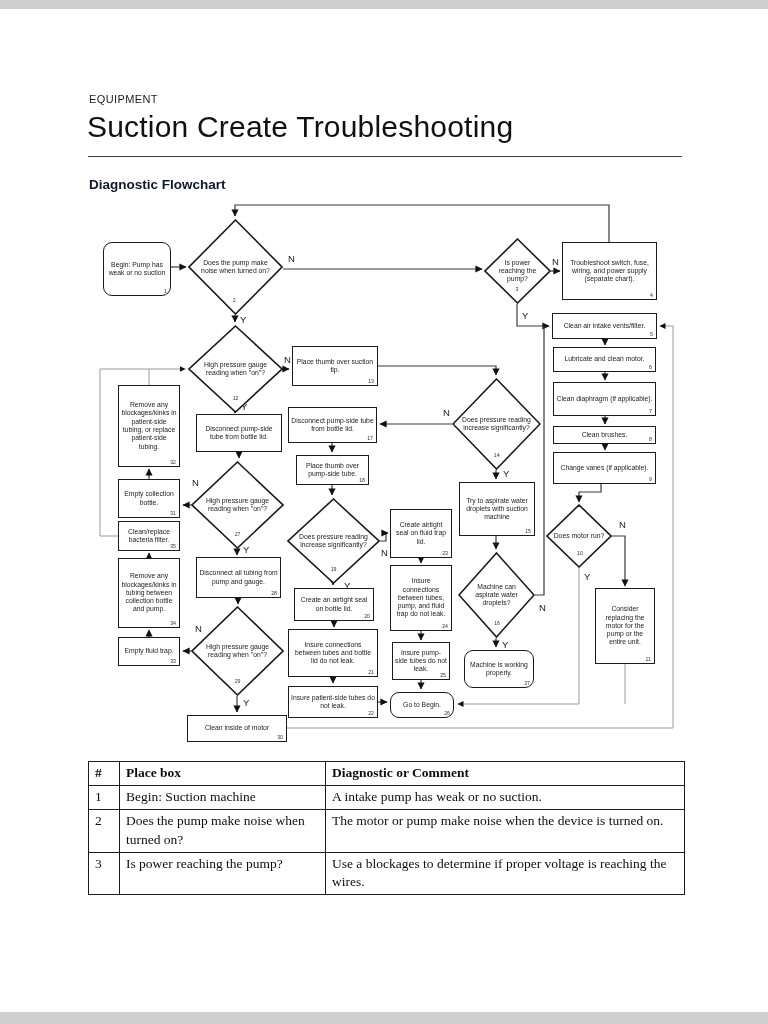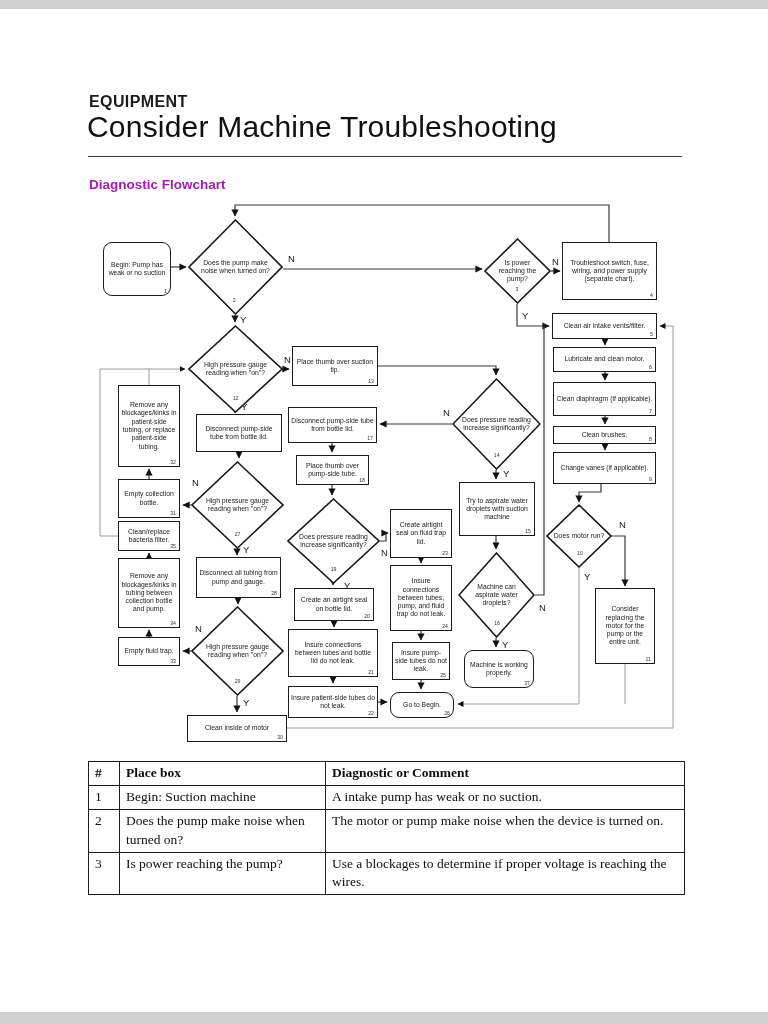--- a/index.html
+++ b/index.html
@@ -1,24 +1,24 @@
 <!DOCTYPE html>
 <html><head>
 <meta charset="utf-8">
 <style>
   html,body{margin:0;padding:0;background:#ffffff;}
   #page{position:relative;width:768px;height:1024px;background:#ffffff;overflow:hidden;
         font-family:"Liberation Sans",sans-serif;color:#111;}
   .edgeband{position:absolute;left:0;width:768px;background:#cfcfcf;}
   #band-top{top:0;height:9px;}
   #band-bottom{bottom:0;height:12px;}
-  #kicker{position:absolute;left:89px;top:93px;font-size:16px;font-weight:bold;letter-spacing:.4px;color:#1c1c1c;}
+  #kicker{position:absolute;left:89px;top:93px;font-size:11px;font-weight:normal;letter-spacing:.4px;color:#1c1c1c;}
   #title{position:absolute;left:87px;top:110px;font-size:30px;font-weight:500;color:#101010;letter-spacing:.2px;}
   #rule{position:absolute;left:88px;top:156px;width:594px;height:0;border-top:1.6px solid #3c3c3c;}
-  #section{position:absolute;left:89px;top:177px;font-size:13.5px;font-weight:bold;color:#a21caf;}
+  #section{position:absolute;left:89px;top:177px;font-size:13.5px;font-weight:bold;color:#0f172a;}
   
   #fc{position:absolute;left:0;top:0;width:768px;height:768px;}
   #fc-edges{position:absolute;left:0;top:0;}
   .node{position:absolute;box-sizing:border-box;display:flex;align-items:center;justify-content:center;
         text-align:center;background:#fff;font-size:6.8px;line-height:1.22;color:#1b1b1b;}
   .node .lbl{position:relative;z-index:2;padding:1px 2px;}
   .process{border:1.6px solid #1b1b1b;}
   .terminator{border:1.6px solid #1b1b1b;border-radius:9px;}
   .decision{border:none;background:transparent;}
   .decision svg{position:absolute;left:0;top:0;z-index:1;}
@@ -34,21 +34,21 @@
   #tbl col.c0{width:31px;} #tbl col.c1{width:206px;} #tbl col.c2{width:359px;}
 </style>
 </head>
 <body>
 
 <div id="page">
   <div id="band-top" class="edgeband"></div>
   <div id="band-bottom" class="edgeband"></div>
 
   <div id="kicker">EQUIPMENT</div>
-  <div id="title">Consider Machine Troubleshooting</div>
+  <div id="title">Suction Create Troubleshooting</div>
   <div id="rule"></div>
   <div id="section">Diagnostic Flowchart</div>
 
   <div id="fc">
     <svg id="fc-edges" width="768" height="768" viewBox="0 0 768 768">
         <defs>
           <marker id="arr" markerWidth="7" markerHeight="7" refX="5.5" refY="3" orient="auto">
             <path d="M0,0 L6,3 L0,6 Z" fill="#111"></path>
           </marker>
         </defs>

